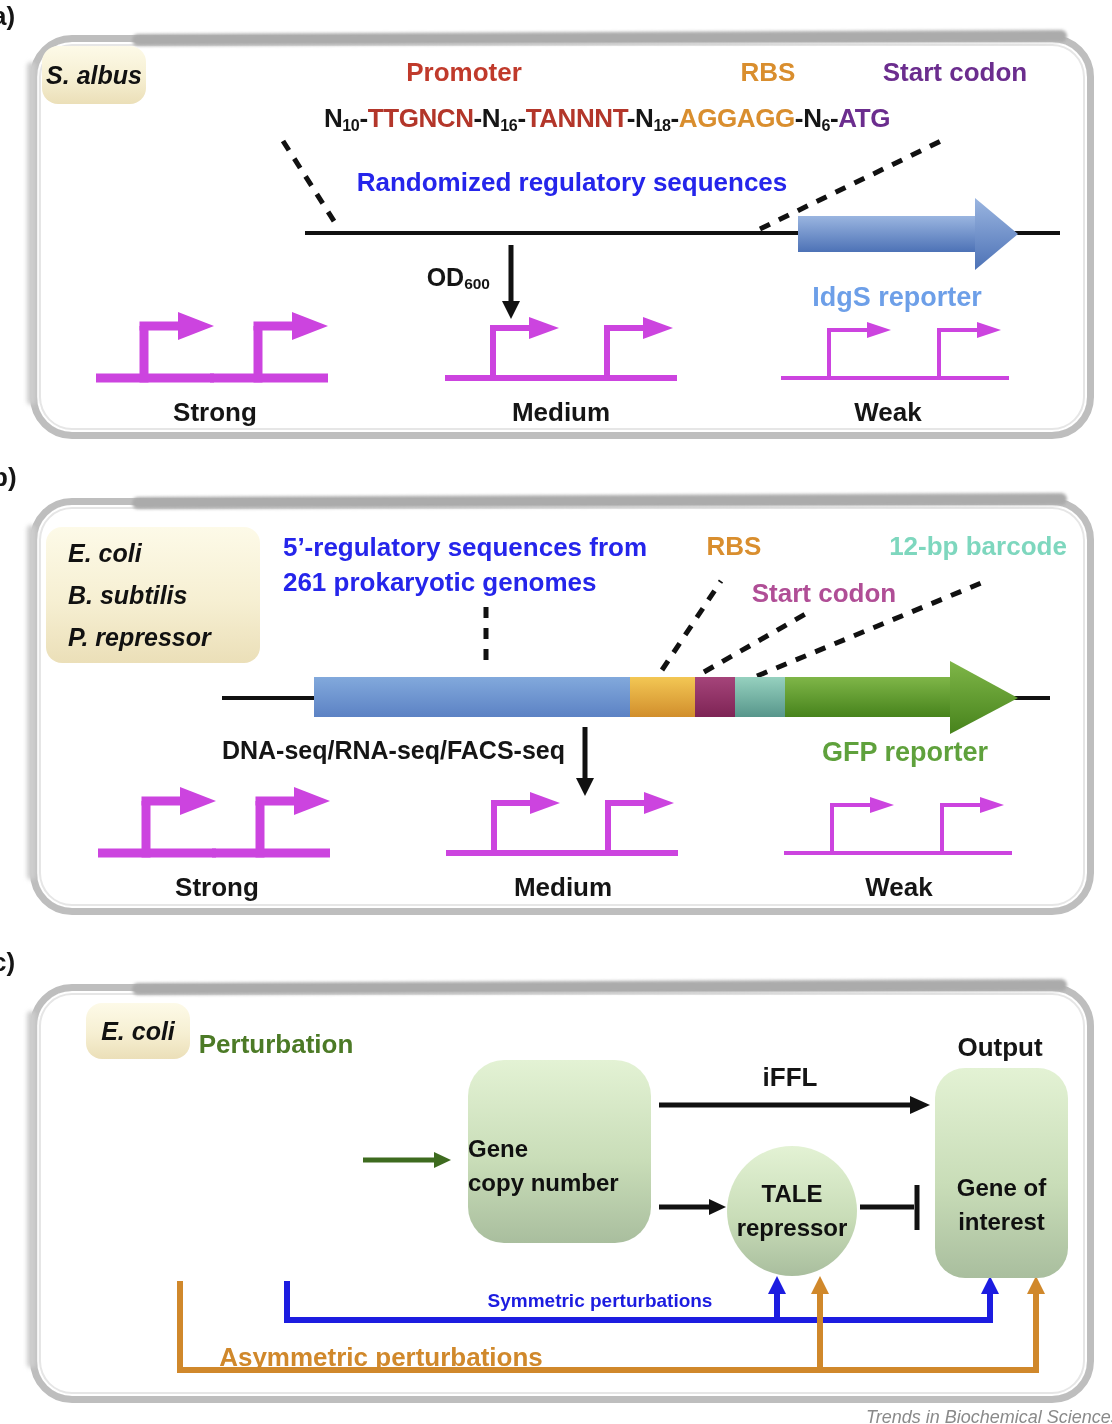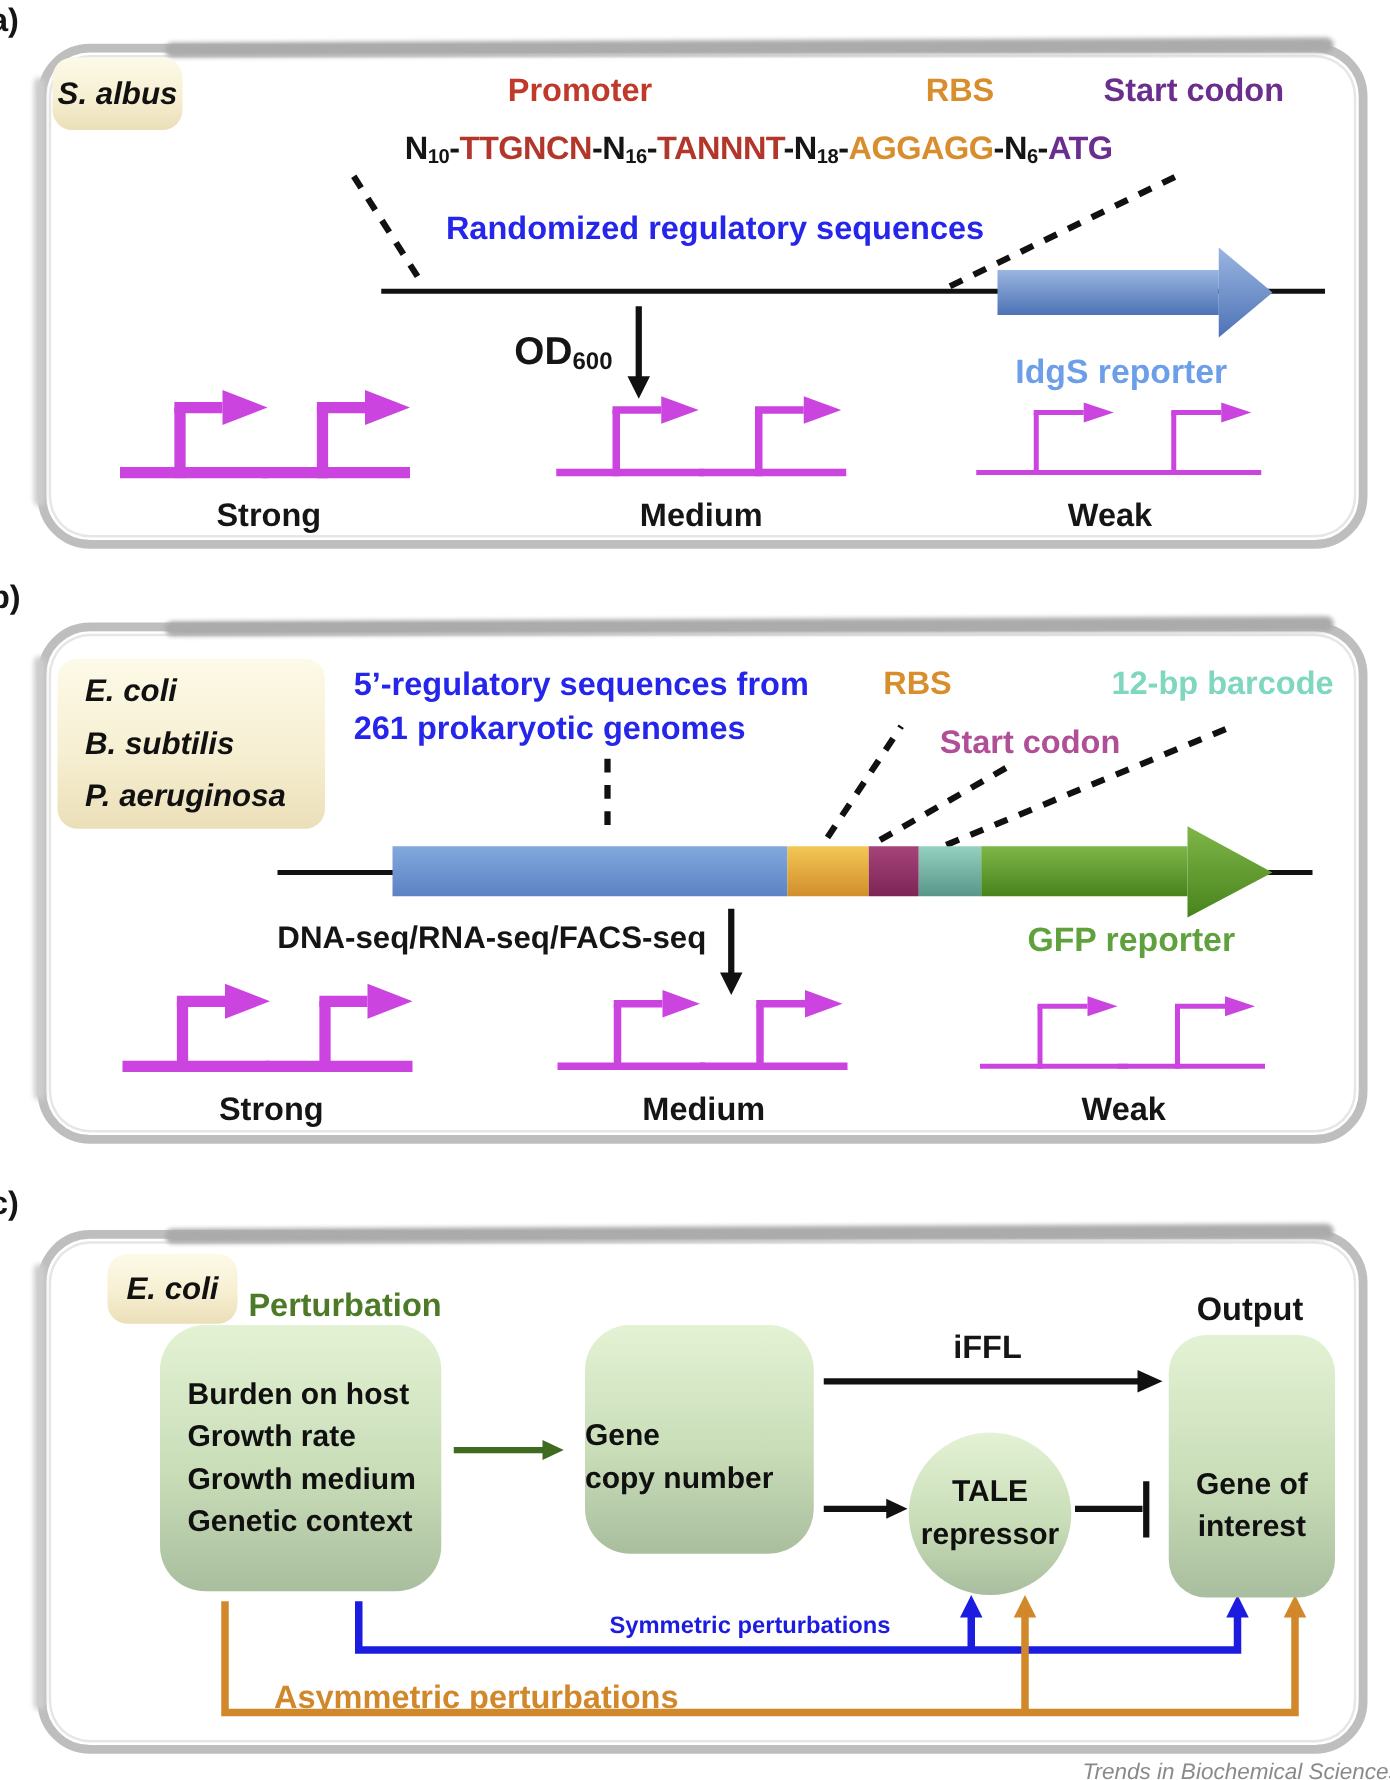--- a/index.html
+++ b/index.html
@@ -211,56 +211,50 @@
   </svg>
 
   <div class="badge" style="left:42px;top:46px;width:104px;height:58px;font-size:25px">
     <span>S. albus</span>
   </div>
   <div class="t cx" style="left:464px;top:57px;font-size:26px;color:#C03A2B">Promoter</div>
   <div class="t cx" style="left:768px;top:57px;font-size:26px;color:#D98E2E">RBS</div>
   <div class="t cx" style="left:955px;top:57px;font-size:26px;color:#6B2D8E">Start codon</div>
   <div class="t cx" style="left:607px;top:103px;font-size:26px;letter-spacing:-0.4px"><span>N</span><span class="sub">10</span><span>-</span><span style="color: rgb(179, 54, 42);">TTGNCN</span><span>-</span><span>N</span><span class="sub">16</span><span>-</span><span style="color: rgb(179, 54, 42);">TANNNT</span><span>-</span><span>N</span><span class="sub">18</span><span>-</span><span style="color: rgb(217, 142, 46);">AGGAGG</span><span>-</span><span>N</span><span class="sub">6</span><span>-</span><span style="color: rgb(107, 45, 142);">ATG</span></div>
   <div class="t cx" style="left:572px;top:167px;font-size:26px;color:#2525EB">Randomized regulatory sequences</div>
-  <div class="t" style="left:340px;top:263px;width:150px;text-align:right;font-size:31px"><span>OD</span><span class="sub">600</span></div>
+  <div class="t" style="left:340px;top:263px;width:150px;text-align:right;font-size:25px"><span>OD</span><span class="sub">600</span></div>
   <div class="t cx" style="left:897px;top:282px;font-size:27px;color:#6D9FE8">IdgS reporter</div>
   <div class="t cx" style="left:215px;top:397px;font-size:26px">Strong</div>
   <div class="t cx" style="left:561px;top:397px;font-size:26px">Medium</div>
   <div class="t cx" style="left:888px;top:397px;font-size:26px">Weak</div>
 
   <div class="badge multi" style="left:46px;top:527px;width:192px;height:136px;font-size:25px">
       <div>E. coli</div>
       <div>B. subtilis</div>
-      <div>P. aeruginosa</div>
+      <div>P. repressor</div>
     </div>
   <div class="t cx" style="left:465px;top:530px;font-size:26px;line-height:35px;color:#2525EB;text-align:left">
       <div>5’-regulatory sequences from</div>
       <div>261 prokaryotic genomes</div>
     </div>
   <div class="t cx" style="left:734px;top:531px;font-size:26px;color:#D98E2E">RBS</div>
   <div class="t cx" style="left:978px;top:531px;font-size:26px;color:#7ED7BE">12-bp barcode</div>
   <div class="t cx" style="left:824px;top:578px;font-size:26px;color:#B04E96">Start codon</div>
   <div class="t" style="left:195px;top:736px;width:370px;text-align:right;font-size:25px">DNA-seq/RNA-seq/FACS-seq</div>
   <div class="t cx" style="left:905px;top:737px;font-size:27px;color:#5FA13C">GFP reporter</div>
   <div class="t cx" style="left:217px;top:872px;font-size:26px">Strong</div>
   <div class="t cx" style="left:563px;top:872px;font-size:26px">Medium</div>
   <div class="t cx" style="left:899px;top:872px;font-size:26px">Weak</div>
 
   <div class="badge" style="left:86px;top:1003px;width:104px;height:56px;font-size:25px">
     <span>E. coli</span>
   </div>
   <div class="t cx" style="left:276px;top:1029px;font-size:26px;color:#4C7A26">Perturbation</div>
   <div class="t cx" style="left:1000px;top:1032px;font-size:26px">Output</div>
 
-  <div class="gbox" style="left:128px;top:1060px;width:225px;height:213px;border-radius:36px;padding:39px 0 0 22px;box-sizing:border-box">
-      <div>Burden on host</div>
-      <div>Growth rate</div>
-      <div>Growth medium</div>
-      <div>Genetic context</div>
-    </div>
   <div class="gbox" style="left:468px;top:1060px;width:183px;height:183px;border-radius:36px;padding-top:72px;box-sizing:border-box;text-align:left">
       <div>Gene</div>
       <div>copy number</div>
     </div>
   <div class="gbox" style="left:727px;top:1146px;width:130px;height:130px;border-radius:50%;padding-top:31px;box-sizing:border-box;text-align:center">
       <div>TALE</div>
       <div>repressor</div>
     </div>
   <div class="gbox" style="left:935px;top:1068px;width:133px;height:210px;border-radius:30px;padding-top:103px;box-sizing:border-box;text-align:center">
       <div>Gene of</div>

